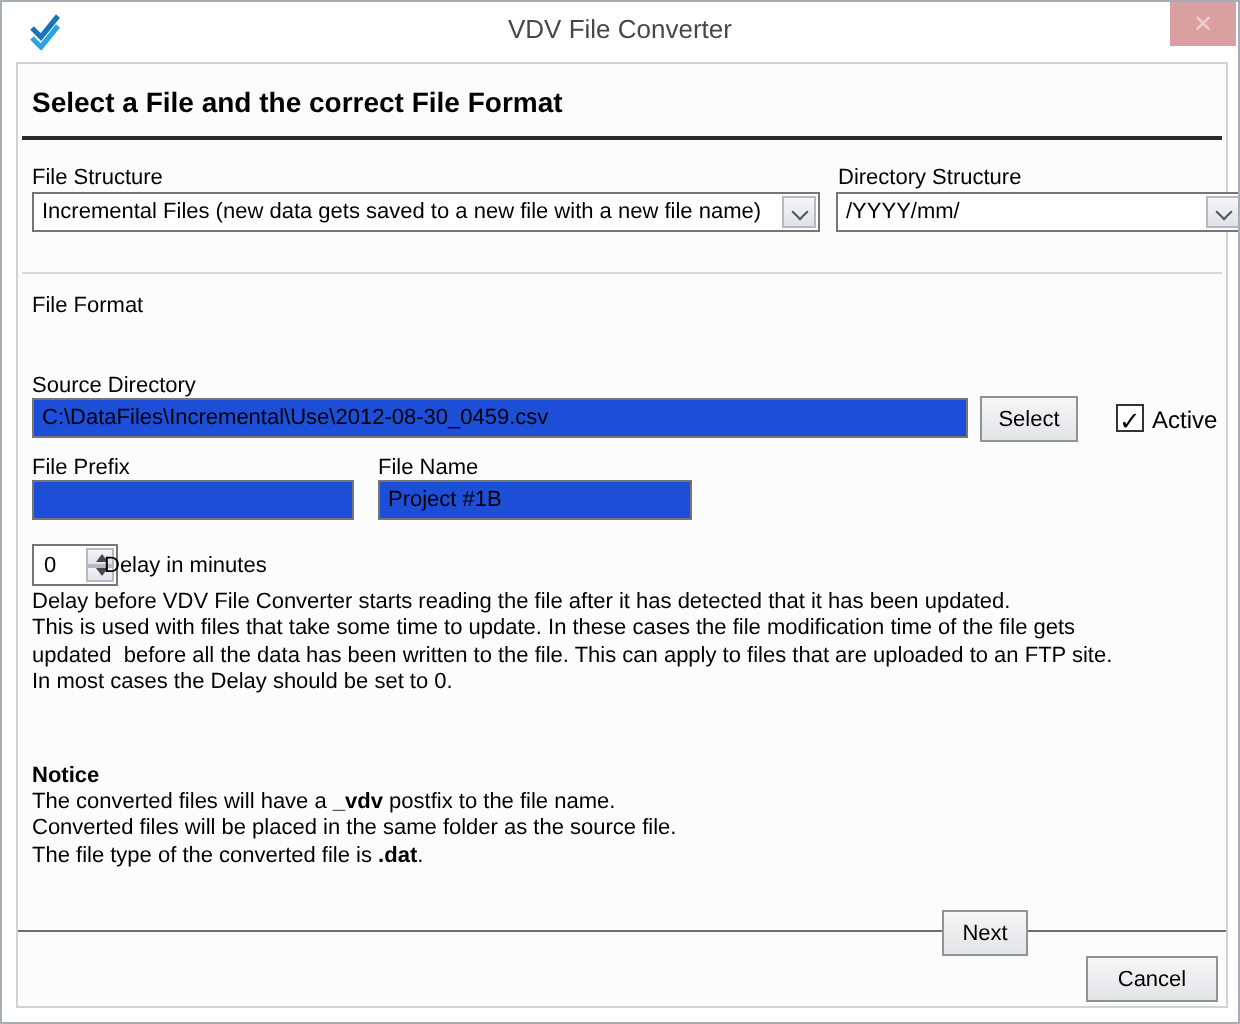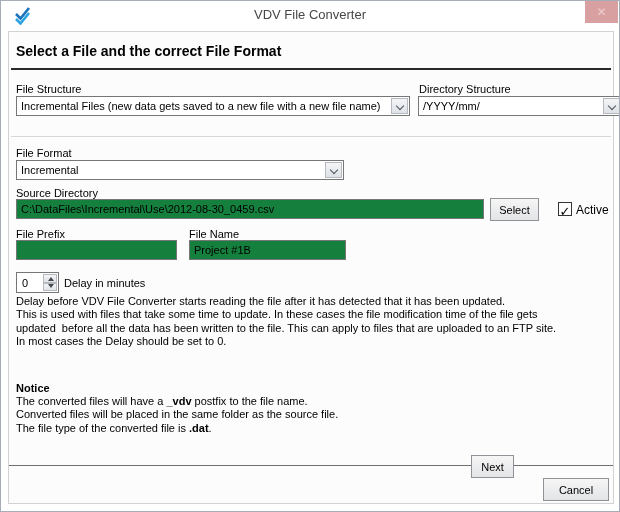--- a/index.html
+++ b/index.html
@@ -52,21 +52,21 @@
     border:1px solid #b6bac0;
   }
   .chev {
     position:absolute; left:4.5px; top:3.5px; width:6px; height:6px;
     border-right:1.6px solid #4e545b; border-bottom:1.6px solid #4e545b;
     transform:rotate(45deg); display:block;
   }
 
   
   .tbox {
-    position:absolute; height:20px; background:#15803d; border:1px solid #767676;
+    position:absolute; height:20px; background:#1d4ed8; border:1px solid #767676;
     font-family:"Liberation Sans", sans-serif; font-size:11px; color:#000; padding:0 4px; outline:none;
   }
 
   
   .btn {
     position:absolute; height:23px; font-family:"Liberation Sans", sans-serif;
     font-size:11px; color:#000; text-align:center;
     background:linear-gradient(#f6f6f6,#e3e4e6); border:1px solid #8f9297; cursor:pointer;
   }
 
@@ -138,26 +138,20 @@
   <div class="combo" style="left:417px; top:95px; width:204px;">
     <span class="combo-text">/YYYY/mm/</span>
     <span class="combo-btn">
         <i class="chev"></i>
       </span>
   </div>
 
   <div class="rule rule-light" style="position:absolute;"></div>
 
   <div class="lbl" style="left:15px; top:146px;">File Format</div>
-  <div class="combo" style="left:15px; top:159px; width:328px;">
-    <span class="combo-text">Incremental</span>
-    <span class="combo-btn">
-        <i class="chev"></i>
-      </span>
-  </div>
 
   <div class="lbl" style="left:15px; top:186px;">Source Directory</div>
   <input type="text" class="tbox" style="left: 15px; top: 198px; width: 468px;" value="C:\DataFiles\Incremental\Use\2012-08-30_0459.csv">
   <button class="btn" style="left:489px; top:197px; width:49px;">Select</button>
   <div class="checkbox">
     <span class="check">✓</span>
   </div>
   <div class="cb-label">Active</div>
 
   <div class="lbl" style="left:15px; top:227px;text-align:right;">File Prefix</div>
@@ -169,21 +163,21 @@
     <input class="spin-input" value="0" style="">
     <div class="spin-btns">
       <div class="spin-up">
           <i class="tri-up"></i>
         </div>
       <div class="spin-down">
           <i class="tri-down"></i>
         </div>
     </div>
   </div>
-  <div class="lbl" style="left:63px; top:276px;">Delay in minutes</div>
+  <div class="lbl" style="left:51px; top:276px;">Delay in minutes</div>
 
   <div class="para">
     <div>Delay before VDV File Converter starts reading the file after it has detected that it has been updated.</div>
     <div>This is used with files that take some time to update. In these cases the file modification time of the file gets</div>
     <div>updated  before all the data has been written to the file. This can apply to files that are uploaded to an FTP site.</div>
     <div>In most cases the Delay should be set to 0.</div>
   </div>
 
   <div class="notice">
     <div class="nhead">Notice</div>

